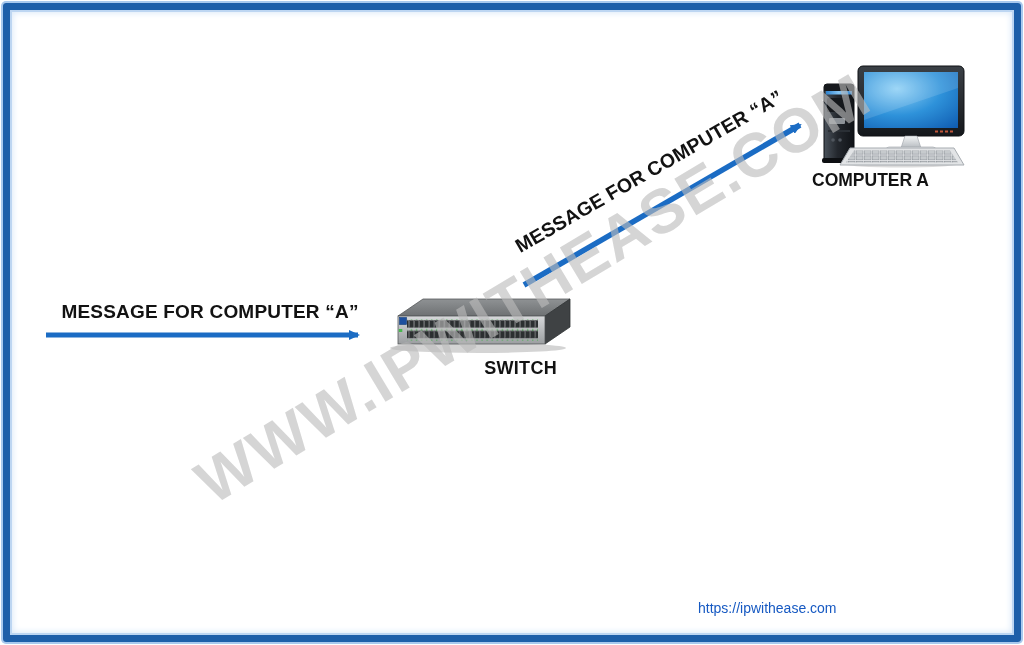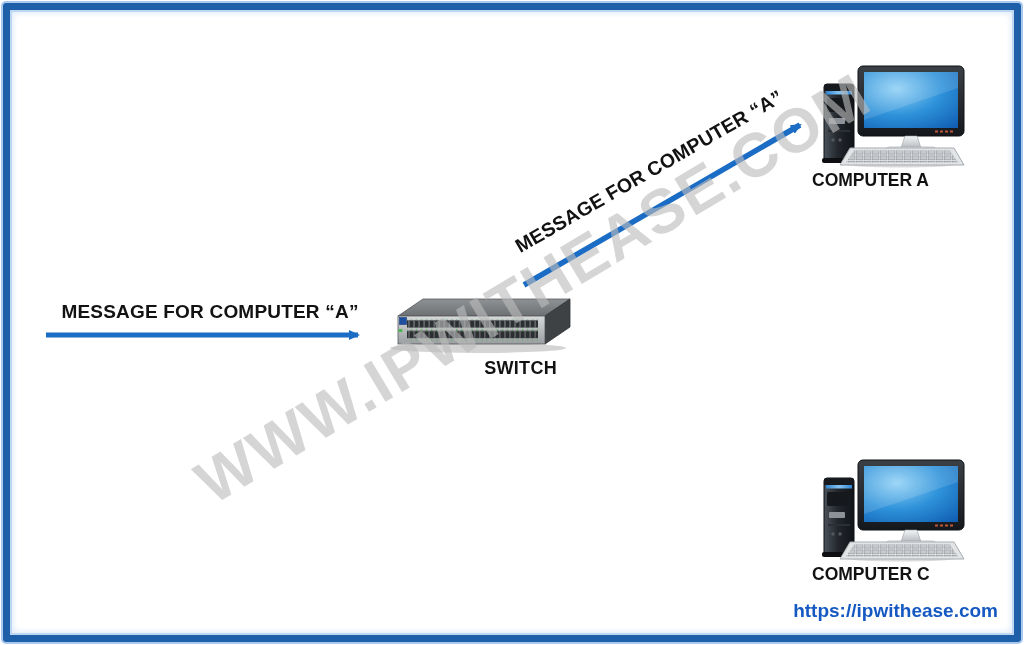--- a/index.html
+++ b/index.html
@@ -33,22 +33,22 @@
   .pc-b{top:260px;}
   .pc-c{top:456px;}
   .watermark{
     position:absolute;left:145px;top:254px;width:770px;height:64px;
     text-align:center;font-size:62px;font-weight:bold;letter-spacing:2px;
     color:var(--watermark-c,rgba(186,186,186,.58));
     transform:rotate(-31deg);transform-origin:50% 50%;
     z-index:40;pointer-events:none;white-space:nowrap;opacity:.62;
   }
   .site-url{
-    position:absolute;right:26px;top:600px;width:300px;text-align:right;
-    font-size:19px;font-weight:bold;color:var(--url-text,#1659c2);
+    position:absolute;right:26px;top:600px;width:300px;text-align:left;
+    font-size:14px;font-weight:normal;color:var(--url-text,#1659c2);
     text-decoration:none;z-index:45;
   }
 </style>
 </head>
 <body>
 
 <div class="canvas">
 
   <div class="frame"></div>
 
@@ -146,24 +146,18 @@
   <div class="label msg-diag">MESSAGE FOR COMPUTER “A”</div>
 
   <div class="label switch-label">SWITCH</div>
 
   <div class="pc pc-a">
     <svg viewBox="0 0 155 106">
         <use href="#pc-icon"></use>
       </svg>
     <div class="pc-label">COMPUTER A</div>
   </div>
-  <div class="pc pc-c">
-    <svg viewBox="0 0 155 106">
-        <use href="#pc-icon"></use>
-      </svg>
-    <div class="pc-label">COMPUTER C</div>
-  </div>
 
   <div class="watermark">WWW.IPWITHEASE.COM</div>
 
   <a class="site-url" href="#">https://ipwithease.com</a>
 
 </div>
 
 </body></html>

